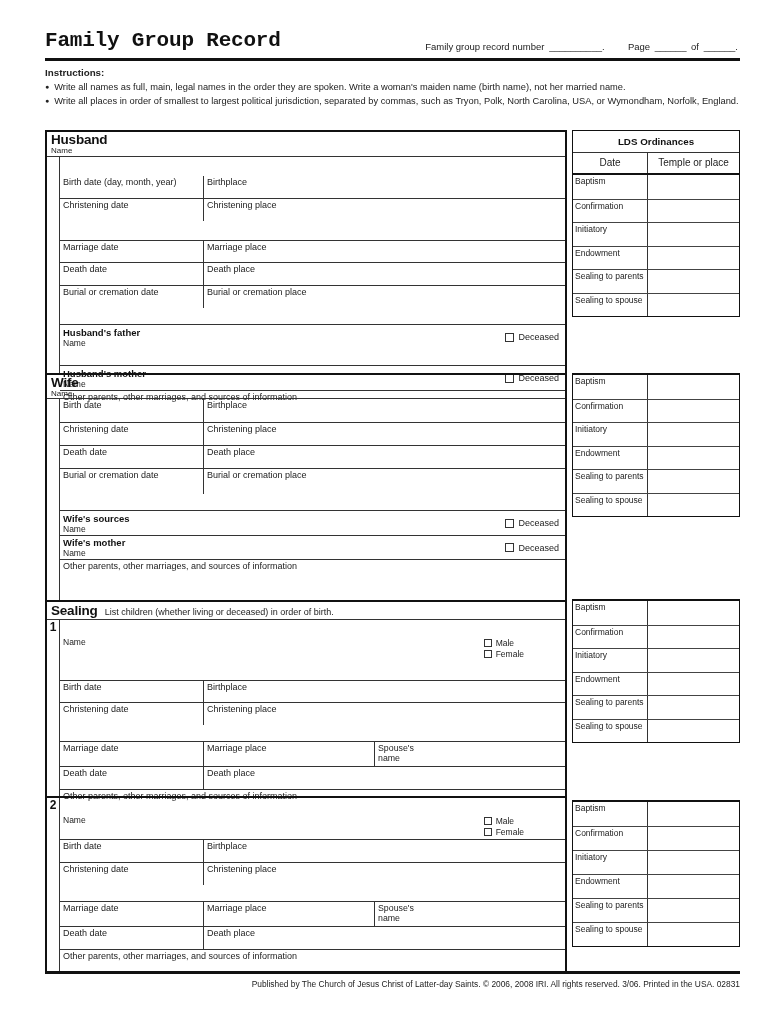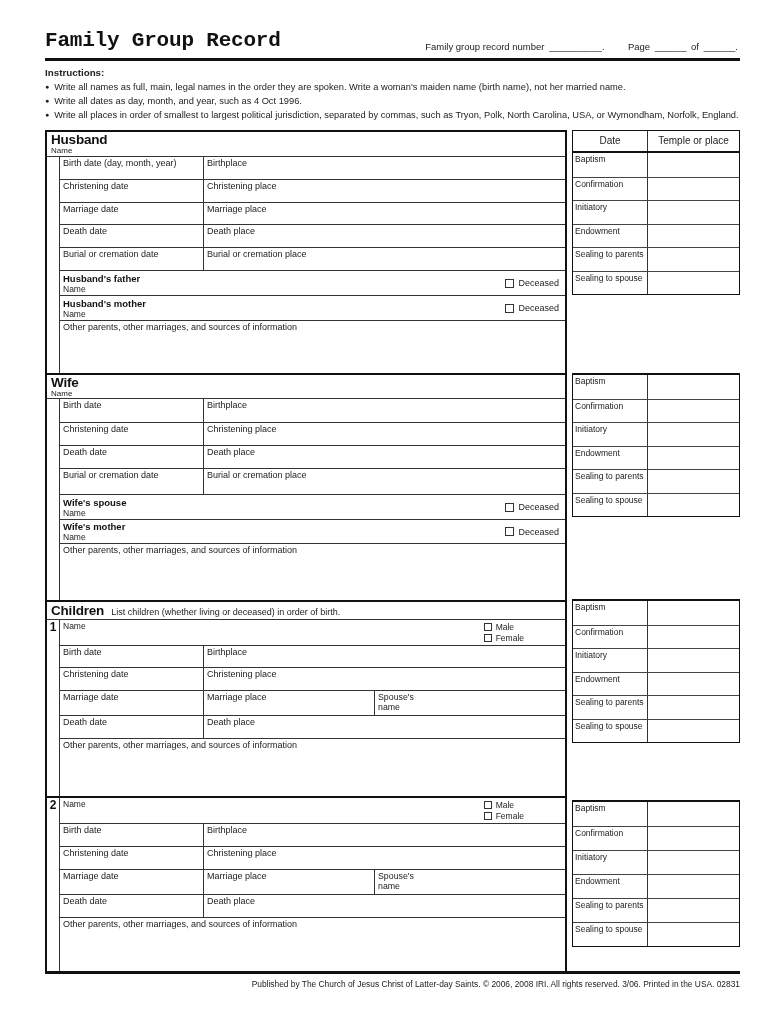--- a/index.html
+++ b/index.html
@@ -56,24 +56,24 @@
   .ord-sub .c1{width:75px;border-right:1px solid #333;line-height:19px;box-sizing:border-box;flex:none;}
   .ord-sub .c2{flex:1;line-height:19px;}
   .ord-row{display:flex;height:23.5px;box-sizing:border-box;}
   .ord-row.h24{height:24px;}
   .ord-row + .ord-row{border-top:1px solid #444;}
   .ord-row .lab{width:75px;border-right:1px solid #333;font-size:8.5px;line-height:9.5px;padding:2px 2px 0;box-sizing:border-box;color:#222;flex:none;}
   .ord-row .val{flex:1;}
   
   .bottom-rule{position:absolute;left:45px;top:971px;width:695px;height:2.5px;background:#111;}
   .footer{position:absolute;right:28px;top:979px;font-size:8.4px;color:#222;white-space:nowrap;}
-  .h22{height:22px;flex:none;}
+  .h22{height:22px;flex:none;margin-top:19px;}
   .h23{height:23px;flex:none;}
   .h24{height:24px;flex:none;}
-  .h25{height:25px;flex:none;}
+  .h25{height:25px;flex:none;margin-top:16px;}
   .h26{height:26px;flex:none;}
   .hdrH{height:25px;box-sizing:border-box;flex:none;}
   .hdrW{height:24px;box-sizing:border-box;flex:none;}
   .secH{height:241px;flex:none;}
   .secW{height:227px;flex:none;border-top:2px solid #111;}
   .secC{flex:1;border-top:2px solid #111;min-height:0;}
   .childH1{height:176px;flex:none;}
 </style>
 </head>
 <body>
@@ -93,24 +93,20 @@
   <div class="rule"></div>
 
   <div class="instructions">
     <div class="ilabel">Instructions:</div>
     <div class="bullet">
       <span class="glyph">●</span>
       <span>Write all names as full, main, legal names in the order they are spoken. Write a woman's maiden name (birth name), not her married name.</span>
     </div>
     <div class="bullet">
       <span class="glyph">●</span>
-      <span>Write all dates as day, month, and year, such as 4 Oct 1996.</span>
-    </div>
-    <div class="bullet">
-      <span class="glyph">●</span>
       <span>Write all places in order of smallest to largest political jurisdiction, separated by commas, such as Tryon, Polk, North Carolina, USA, or Wymondham, Norfolk, England.</span>
     </div>
   </div>
 
   <div class="main-box">
 
     <div class="section secH">
       <div class="sec-hdr hdrH">
         <div class="sec-title">Husband</div>
         <div class="sm">Name</div>
@@ -182,21 +178,21 @@
           <div class="frow h23 bt">
             <div class="cell datec"><span>Death date</span></div>
             <div class="cell placec"><span>Death place</span></div>
           </div>
           <div class="frow h26 bt">
             <div class="cell datec"><span>Burial or cremation date</span></div>
             <div class="cell placec"><span>Burial or cremation place</span></div>
           </div>
           <div class="prow h25 bt">
             <div class="pl">
-              <div class="plabel">Wife's spouse</div>
+              <div class="plabel">Wife's sources</div>
               <div class="pname">Name</div>
             </div>
             <div class="deceased">
               <span class="cb"></span>
               <span>Deceased</span>
             </div>
           </div>
           <div class="prow h24 bt">
             <div class="pl">
               <div class="plabel">Wife's mother</div>
@@ -207,21 +203,21 @@
               <span>Deceased</span>
             </div>
           </div>
           <div class="other bt"><span>Other parents, other marriages, and sources of information</span></div>
         </div>
       </div>
     </div>
 
     <div class="section secC">
       <div class="ch-hdr">
-        <span class="ch-title">Children</span>
+        <span class="ch-title">Sealing</span>
         <span class="ch-sub">List children (whether living or deceased) in order of birth.</span>
       </div>
 
       <div class="child childH1">
         <div class="gutter">1</div>
         <div class="rowscol">
           <div class="namerow h25">
             <span class="nlabel">Name</span>
             <div class="mf">
               <div class="mfrow">
@@ -292,20 +288,21 @@
             <div class="cell datec"><span>Death date</span></div>
             <div class="cell placec"><span>Death place</span></div>
           </div>
           <div class="other bt"><span>Other parents, other marriages, and sources of information</span></div>
         </div>
       </div>
     </div>
   </div>
 
   <div class="ord" style="top:130px;">
+    <div class="ord-h">LDS Ordinances</div>
     <div class="ord-sub">
       <div class="c1">Date</div>
       <div class="c2">Temple or place</div>
     </div>
     <div class="ord-row">
       <div class="lab"><span>Baptism</span></div>
       <div class="val"></div>
     </div>
     <div class="ord-row">
       <div class="lab"><span>Confirmation</span></div>

